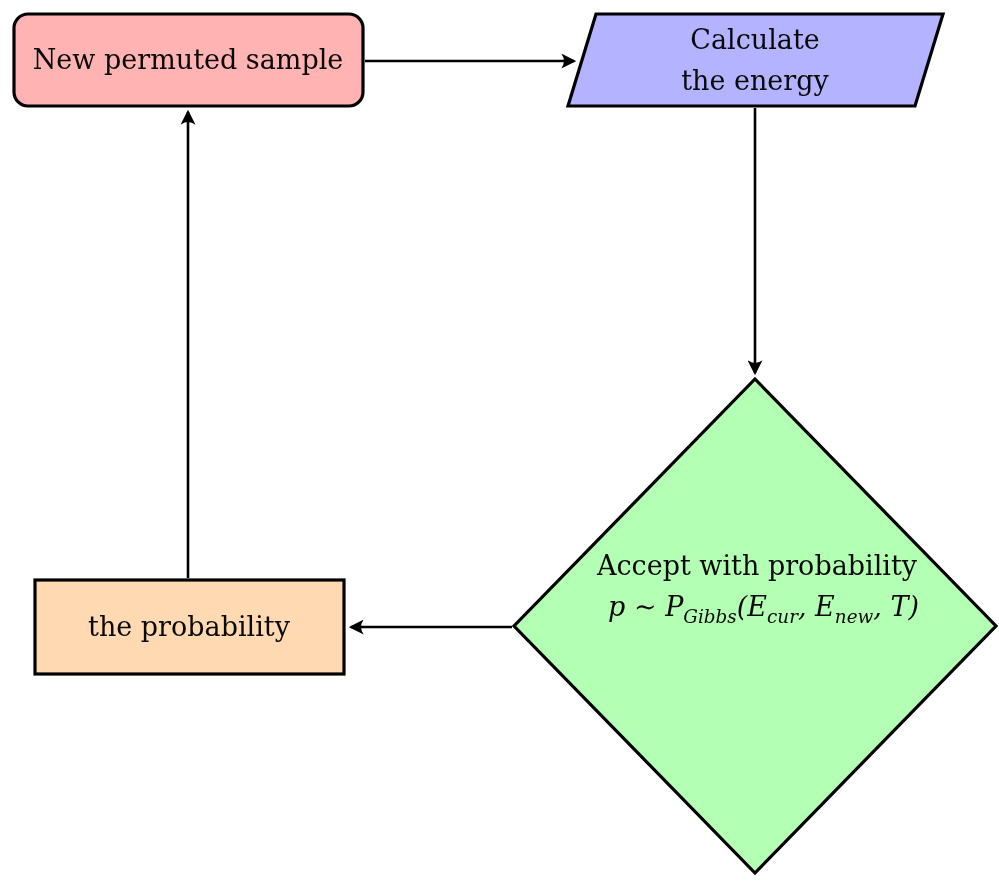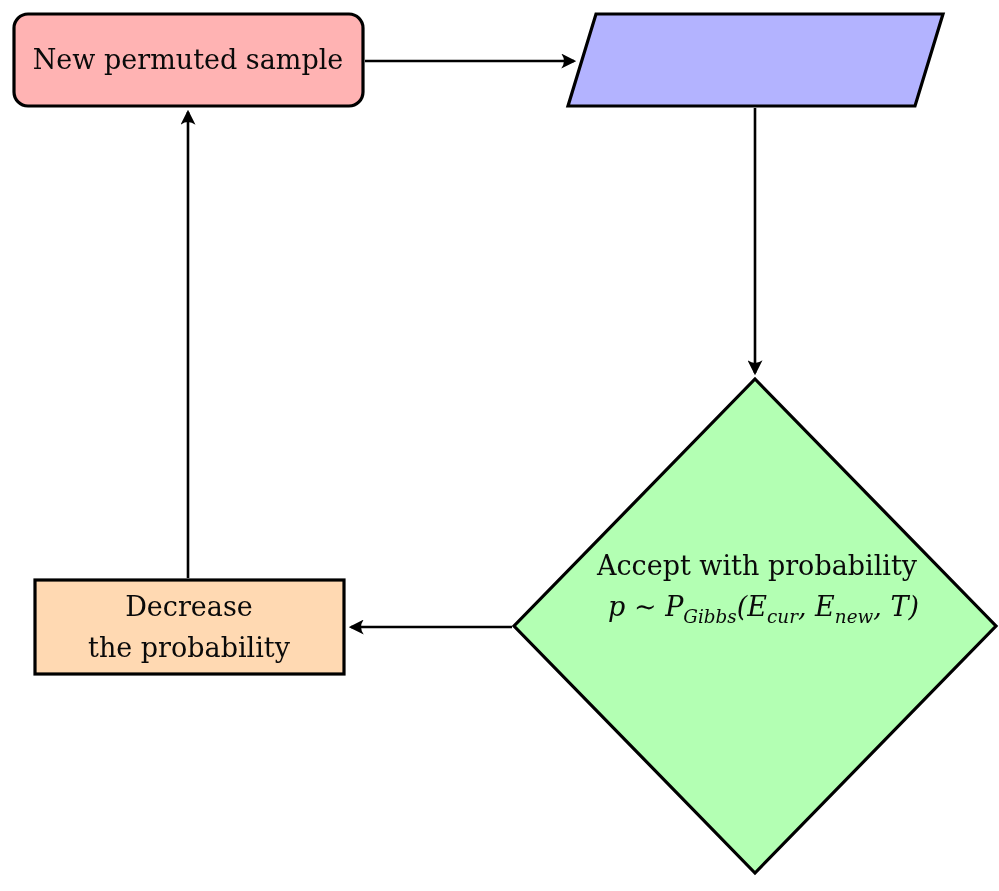--- a/index.html
+++ b/index.html
@@ -59,24 +59,27 @@
 
     <polygon points="596,14 943,14 915,106 568,106" stroke="#000000" stroke-width="3.2" stroke-linejoin="miter" fill="#b3b3ff"></polygon>
 
     <polygon points="755,379 996,626 755,873 514,626" stroke="#000000" stroke-width="3.2" stroke-linejoin="miter" fill="#b3ffb3"></polygon>
 
     <rect x="35" y="580" width="309" height="94" stroke="#000000" stroke-width="3.2" fill="#ffd9b2"></rect>
   </svg>
 
   <div class="node-label" style="left:188px; top:60px;">New permuted sample</div>
 
+  <div class="node-label" style="left:755px; top:60px;">
+    <div>Calculate</div>
+    <div>the energy</div>
+  </div>
 
   <div class="node-label" style="left:757px; top:588px;">
     <div>Accept with probability</div>
     <div class="formula"><span>p ∼ P</span><sub>Gibbs</sub><span>(E</span><sub>cur</sub><span>, E</span><sub>new</sub><span>, T)</span></div>
   </div>
 
   <div class="node-label" style="left:189px; top:627px;">
-    <div>Decrease</div>
     <div>the probability</div>
   </div>
 
 </div>
 
 </body></html>

